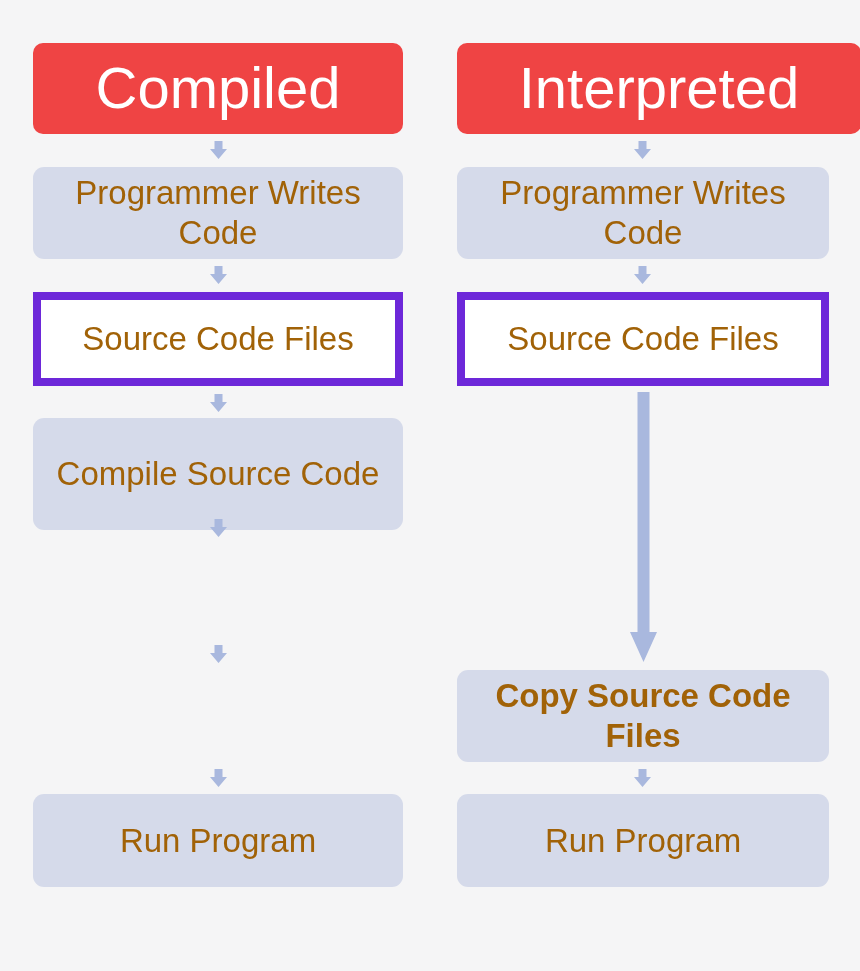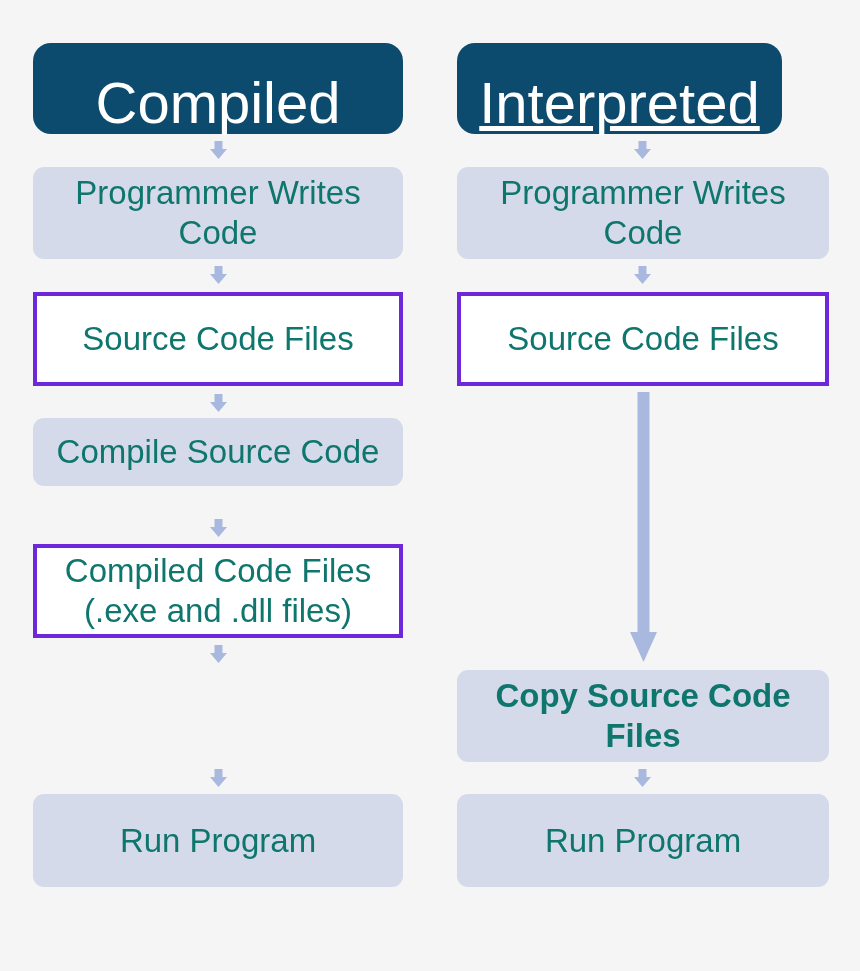--- a/index.html
+++ b/index.html
@@ -12,39 +12,38 @@
     overflow: hidden;
   }
   .box {
     position: absolute;
     box-sizing: border-box;
     display: flex;
     flex-direction: column;
     align-items: center;
     justify-content: center;
     text-align: center;
-    color: #0f766e;
+    color: #a16207;
   }
   .header-box {
-    background: #0c4a6e;
-    border-radius: 18px;
+    background: #ef4444;
+    border-radius: 10px;
     color: #ffffff;
     font-size: 58px;
     line-height: 1.05;
-    justify-content: flex-end;
   }
   .process-box {
     background: #d5daea;
     border-radius: 11px;
     font-size: 33px;
     line-height: 40px;
   }
   .file-box {
     background: #ffffff;
-    border: 4px solid #6d28d9;
+    border: 8px solid #6d28d9;
     font-size: 33px;
     line-height: 40px;
   }
   .arrow {
     position: absolute;
     color: #a9b8de;
   }
   .line { display: block; }
 </style>
 </head>
@@ -70,47 +69,43 @@
   </svg>
 
   <div class="box file-box" style="left:33px; top:292px; width:370px; height:94px;">
     <span class="line">Source Code Files</span>
   </div>
 
   <svg class="arrow" style="left:210px; top:394px;" width="17" height="18" viewBox="0 0 17 18">
     <path d="M4.5 0 H12.5 V8 H17 L8.5 18 L0 8 H4.5 Z" fill="currentColor"></path>
   </svg>
 
-  <div class="box process-box" style="left:33px; top:418px; width:370px; height:68px;">
+  <div class="box process-box" style="left:33px; top:418px; width:370px; height:112px;">
     <span class="line">Compile Source Code</span>
   </div>
 
   <svg class="arrow" style="left:210px; top:519px;" width="17" height="18" viewBox="0 0 17 18">
     <path d="M4.5 0 H12.5 V8 H17 L8.5 18 L0 8 H4.5 Z" fill="currentColor"></path>
   </svg>
 
-  <div class="box file-box" style="left:33px; top:544px; width:370px; height:94px;">
-    <span class="line">Compiled Code Files</span>
-    <span class="line">(.exe and .dll files)</span>
-  </div>
 
   <svg class="arrow" style="left:210px; top:645px;" width="17" height="18" viewBox="0 0 17 18">
     <path d="M4.5 0 H12.5 V8 H17 L8.5 18 L0 8 H4.5 Z" fill="currentColor"></path>
   </svg>
 
 
   <svg class="arrow" style="left:210px; top:769px;" width="17" height="18" viewBox="0 0 17 18">
     <path d="M4.5 0 H12.5 V8 H17 L8.5 18 L0 8 H4.5 Z" fill="currentColor"></path>
   </svg>
 
   <div class="box process-box" style="left:33px; top:794px; width:370px; height:93px;">
     <span class="line">Run Program</span>
   </div>
 
-  <div class="box header-box" style="left:457px; top:43px; width:325px; height:91px;text-decoration:underline;">
+  <div class="box header-box" style="left:457px; top:43px; width:404px; height:91px;">
     <span class="line">Interpreted</span>
   </div>
 
   <svg class="arrow" style="left:634px; top:141px;" width="17" height="18" viewBox="0 0 17 18">
     <path d="M4.5 0 H12.5 V8 H17 L8.5 18 L0 8 H4.5 Z" fill="currentColor"></path>
   </svg>
 
   <div class="box process-box" style="left:457px; top:167px; width:372px; height:92px;">
     <span class="line">Programmer Writes</span>
     <span class="line">Code</span>

